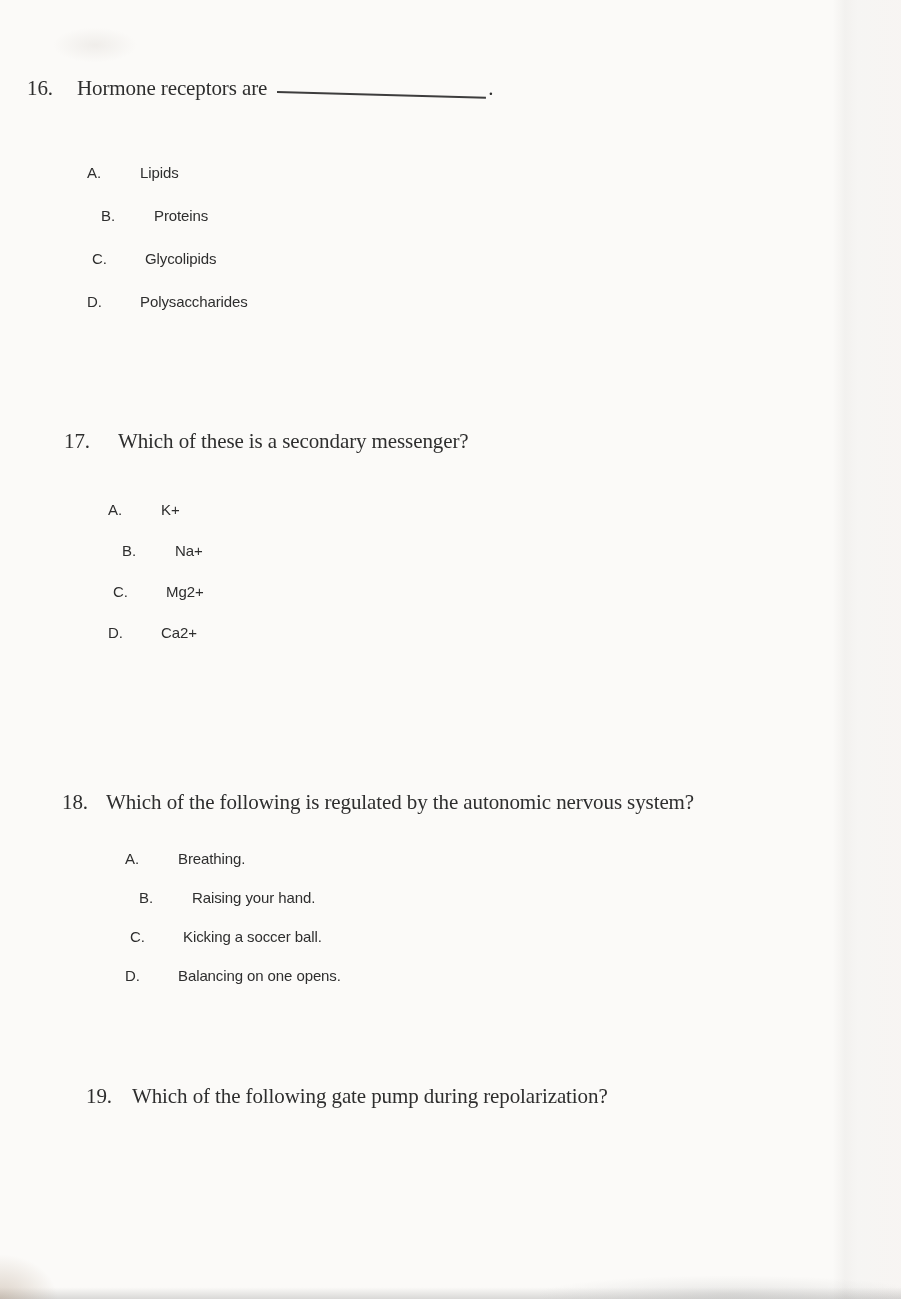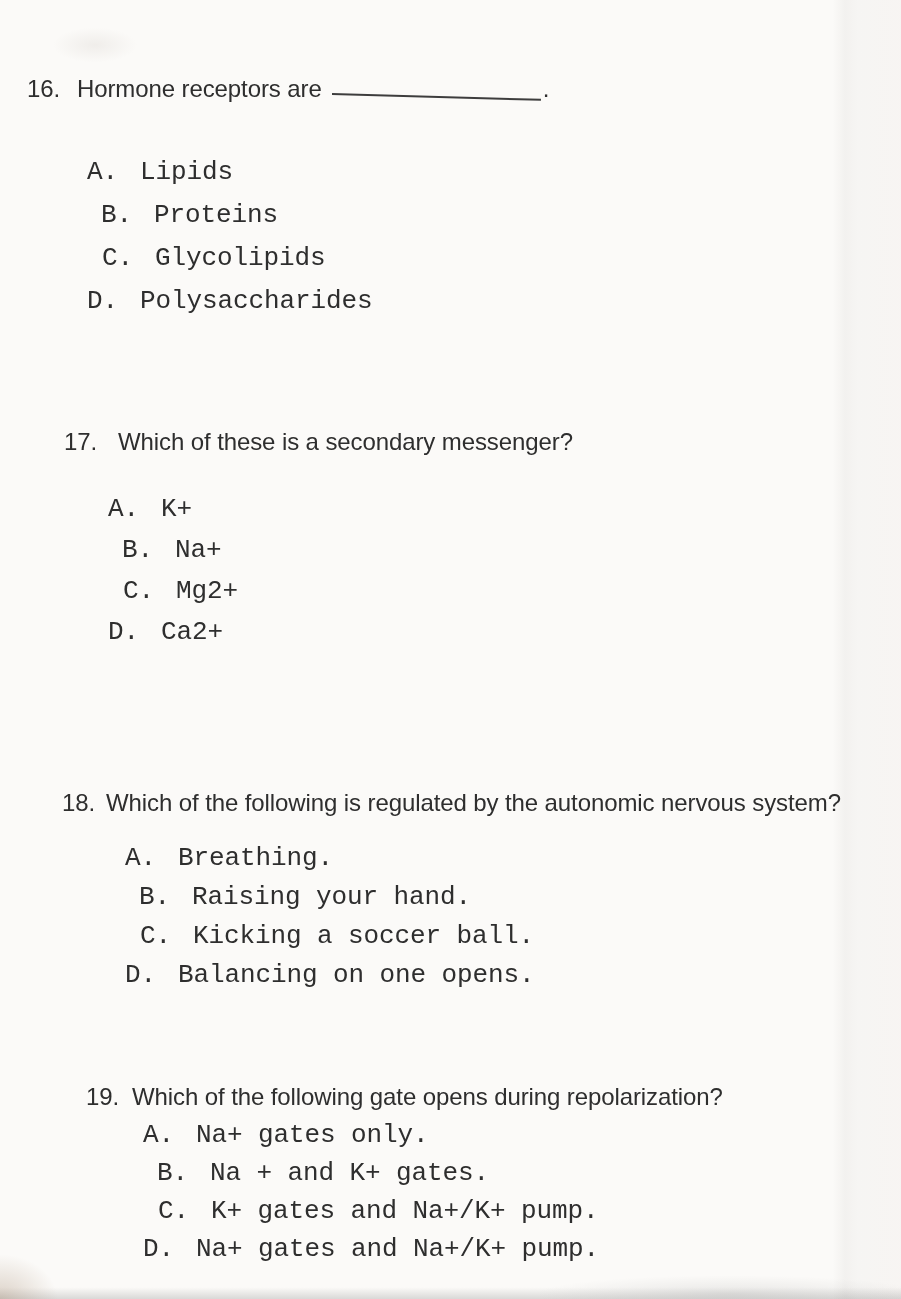--- a/index.html
+++ b/index.html
@@ -10,34 +10,34 @@
     background-image:
       radial-gradient(ellipse 60px 25px at 95px 45px, rgba(214,208,202,0.30), rgba(214,208,202,0) 70%),
       radial-gradient(ellipse 80px 62px at 0px 1299px, rgba(167,142,118,0.38), rgba(167,142,118,0) 72%),
       radial-gradient(ellipse 270px 26px at 730px 1294px, rgba(140,140,140,0.18), rgba(140,140,140,0) 72%),
       linear-gradient(to bottom, rgba(0,0,0,0) 99.1%, rgba(95,95,95,0.22) 100%),
       linear-gradient(to right, rgba(0,0,0,0) 92.4%, rgba(130,125,122,0.07) 93.8%, rgba(0,0,0,0.02) 95.2%, rgba(244,240,238,0.55) 100%);
     font-family:"Liberation Sans","DejaVu Sans",sans-serif;
     color:#2e2e2e;
     overflow:hidden;
   }
-  .q{position:absolute;font-size:24px;line-height:21px;white-space:nowrap;letter-spacing:-0.1px;}
+  .q{position:absolute;font-size:21px;line-height:21px;white-space:nowrap;letter-spacing:-0.1px;font-family:Liberation Serif, serif;}
   .qnum{display:inline-block;}
   .qtext{display:inline;}
   .blank{
     display:inline-block;width:209px;height:2px;
     border-bottom:2px solid #3d3d3d;
     transform:rotate(1.6deg);transform-origin:0 100%;
     margin-left:10px;margin-right:2px;
     position:relative;top:-2px;
   }
-  .opts{position:absolute;font-size:26px;letter-spacing:-0.1px;font-family:Liberation Mono, monospace;}
+  .opts{position:absolute;font-size:15px;letter-spacing:-0.1px;}
   .opt{white-space:nowrap;line-height:21px;}
   .opt:nth-child(2){margin-left:14px;}
-  .opt:nth-child(3){margin-left:15px;}
+  .opt:nth-child(3){margin-left:5px;}
   .opt:nth-child(4){}
   .letter{display:inline-block;min-width:53px;}
   .opts-16 .opt{height:43px;}
   .opts-17 .opt{height:41px;}
   .opts-18 .opt{height:39px;}
   .opts-19 .opt{height:38px;}
 </style>
 </head>
 <body>
 
@@ -67,22 +67,16 @@
     <span class="qnum" style="width:44px">18.</span><span class="qtext">Which of the following is regulated by the autonomic nervous system?</span>
   </div>
   <div class="opts opts-18" style="left:125px;top:848px">
     <div class="opt"><span class="letter">A.</span><span class="otext">Breathing.</span></div>
     <div class="opt"><span class="letter">B.</span><span class="otext">Raising your hand.</span></div>
     <div class="opt"><span class="letter">C.</span><span class="otext">Kicking a soccer ball.</span></div>
     <div class="opt"><span class="letter">D.</span><span class="otext">Balancing on one opens.</span></div>
   </div>
 
   <div class="q" style="left:86px;top:1086px">
-    <span class="qnum" style="width:46px">19.</span><span class="qtext">Which of the following gate opens during repolarization?</span>
-  </div>
-  <div class="opts opts-19" style="left:143px;top:1125px">
-    <div class="opt"><span class="letter">A.</span><span class="otext">Na+ gates only.</span></div>
-    <div class="opt"><span class="letter">B.</span><span class="otext">Na + and K+ gates.</span></div>
-    <div class="opt"><span class="letter">C.</span><span class="otext">K+ gates and Na+/K+ pump.</span></div>
-    <div class="opt"><span class="letter">D.</span><span class="otext">Na+ gates and Na+/K+ pump.</span></div>
+    <span class="qnum" style="width:46px">19.</span><span class="qtext">Which of the following gate pump during repolarization?</span>
   </div>
 
 </div>
 
 </body></html>

